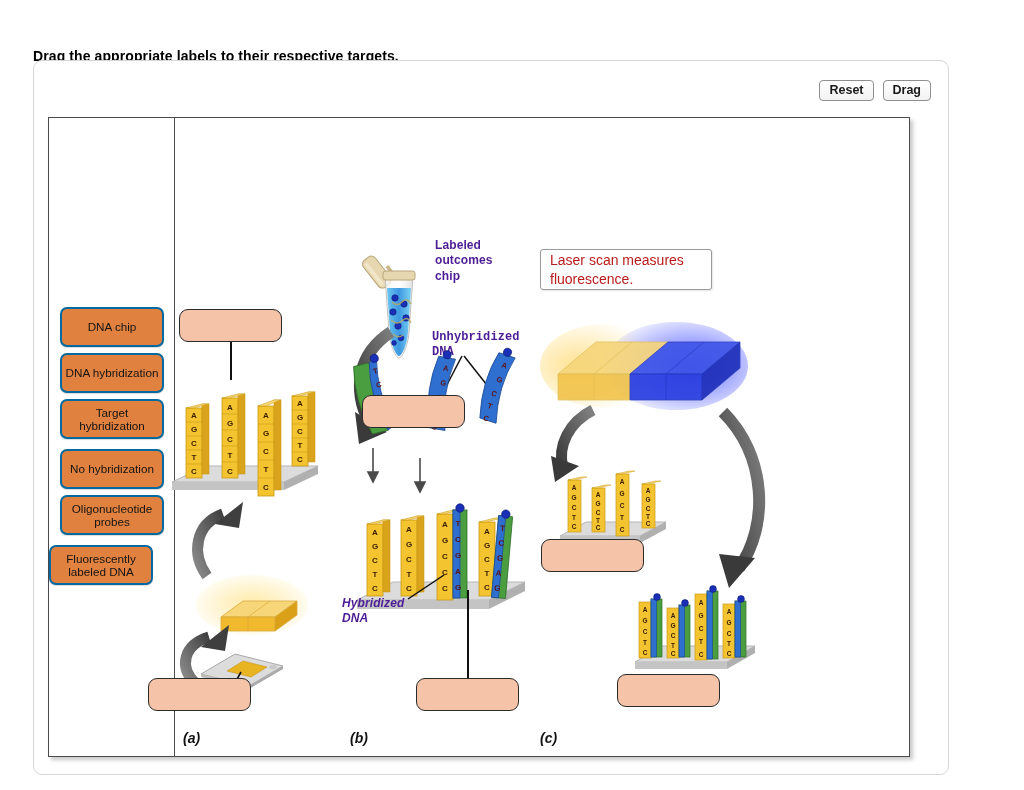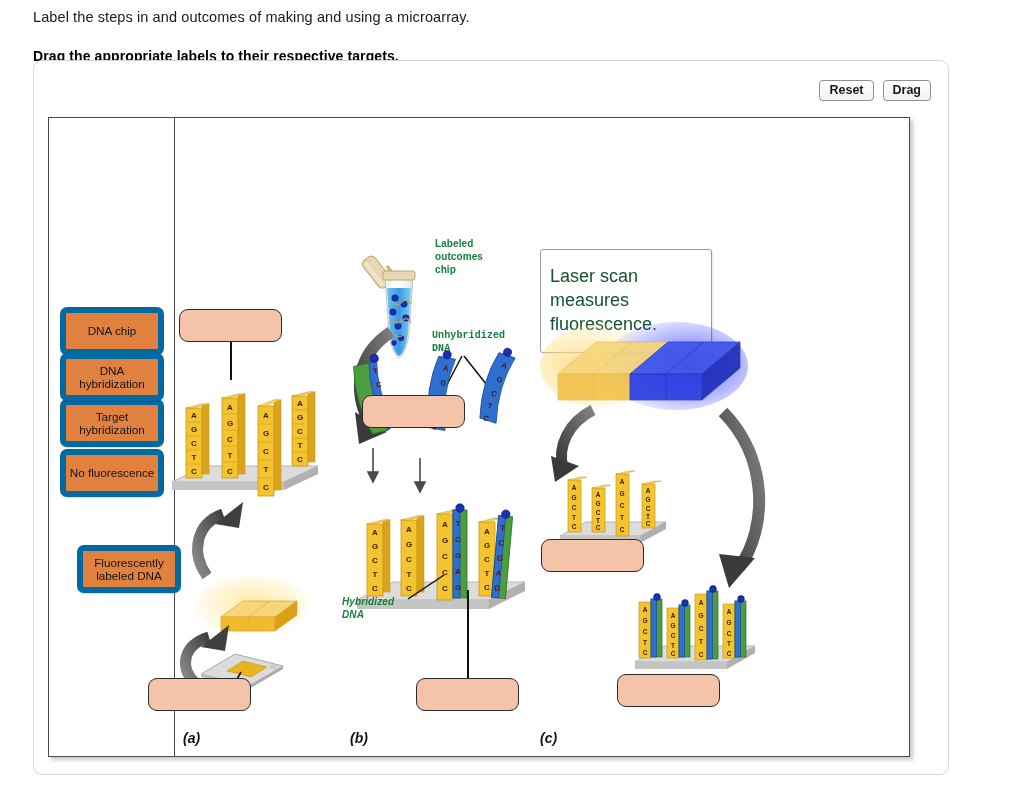--- a/index.html
+++ b/index.html
@@ -56,21 +56,21 @@
   .bank-divider {
     position: absolute; left: 125px; top: 0; width: 1px; height: 100%;
     background: #4a4a4a;
   }
 
   
   .bank { position: absolute; left: 0; top: 0; width: 125px; height: 100%; }
   .drag-label {
     position: absolute; left: 11px; width: 104px;
     background: #e0813f;
-    border: 6px solid #0369a1;
+    border: 2px solid #0369a1;
     border-radius: 7px;
     color: #141414;
     font-size: 11.7px;
     text-align: center;
     display: flex; align-items: center; justify-content: center;
     line-height: 1.12;
     cursor: move;
     padding: 18px 3px;
     box-shadow: 0 1px 1px rgba(0,0,0,.15);
     user-select: none;
@@ -80,68 +80,68 @@
   .drop-target {
     position: absolute;
     background: #f5c3a8;
     border: 1.6px solid #2b2b2b;
     border-radius: 9px;
   }
 
   
   .diag-text {
     position: absolute;
-    font-size: 10px; font-weight: bold; color: #15803d;
+    font-size: 12px; font-weight: bold; color: #4c1d95;
     line-height: 1.28; letter-spacing: .1px;
   }
   .panel-letter {
     position: absolute;
     font-size: 14px; font-weight: bold; font-style: italic; color: #111;
   }
   .callout-box {
     position: absolute;
     border: 1px solid #9a9a9a;
     border-radius: 3px;
     background: #fff;
-    font-size: 18px; color: #14532d;
-    padding: 15px 9px; line-height: 1.33;
+    font-size: 14px; color: #b91c1c;
+    padding: 1px 9px; line-height: 1.33;
     box-shadow: 1px 1px 2px rgba(0,0,0,.10);
   }
 
   
   .leader { position: absolute; background: #111; }
 
   
   .art { position: absolute; }
   svg { display: block; overflow: visible; }
 </style>
 </head>
 <body>
 
 <div id="root">
 
-  <div class="instr-1">Label the steps in and outcomes of making and using a microarray.</div>
   <div class="instr-2">Drag the appropriate labels to their respective targets.</div>
 
   <div class="outer-card">
 
     <div class="toolbar">
       <div class="tb-btn">Reset</div>
       <div class="tb-btn">Drag</div>
     </div>
 
     <div class="work-panel">
       <div class="bank-divider"></div>
 
       <div class="bank" id="label-bank">
           <div class="drag-label" style="left: 11px; top: 189px; width: 104px; height: 32px;">DNA chip</div>
           <div class="drag-label" style="left: 11px; top: 281px; width: 104px; height: 38px;">Target hybridization</div>
           <div class="drag-label" style="left: 11px; top: 235px; width: 104px; height: 32px;">DNA hybridization</div>
-          <div class="drag-label" style="left: 11px; top: 331px; width: 104px; height: 32px;">No fluorescence</div>
-          <div class="drag-label" style="left: 28px; top: 427px; width: 104px; height: 37px;">Fluorescently labeled DNA</div>
+          <div class="drag-label" style="left: 11px; top: 331px; width: 104px; height: 32px;">No hybridization</div>
+          <div class="drag-label" style="left: 11px; top: 377px; width: 104px; height: 38px;">Oligonucleotide probes</div>
+          <div class="drag-label" style="left: 0; top: 427px; width: 104px; height: 37px;">Fluorescently labeled DNA</div>
         </div>
 
       <div class="leader" style="left:181px; top:224px; width:1.6px; height:38px;"></div>
 
       <svg class="art" style="left:117px; top:252px;" width="160" height="140" viewBox="0 0 160 140">
 
         <g>
           <polygon points="6,112 118,112 152,96 40,96" fill="#dcdcdc" stroke="#b5b5b5" stroke-width="1"></polygon>
           <polygon points="6,112 118,112 118,120 6,120" fill="#c4c4c4"></polygon>
           <polygon points="118,112 152,96 152,104 118,120" fill="#b0b0b0"></polygon>

